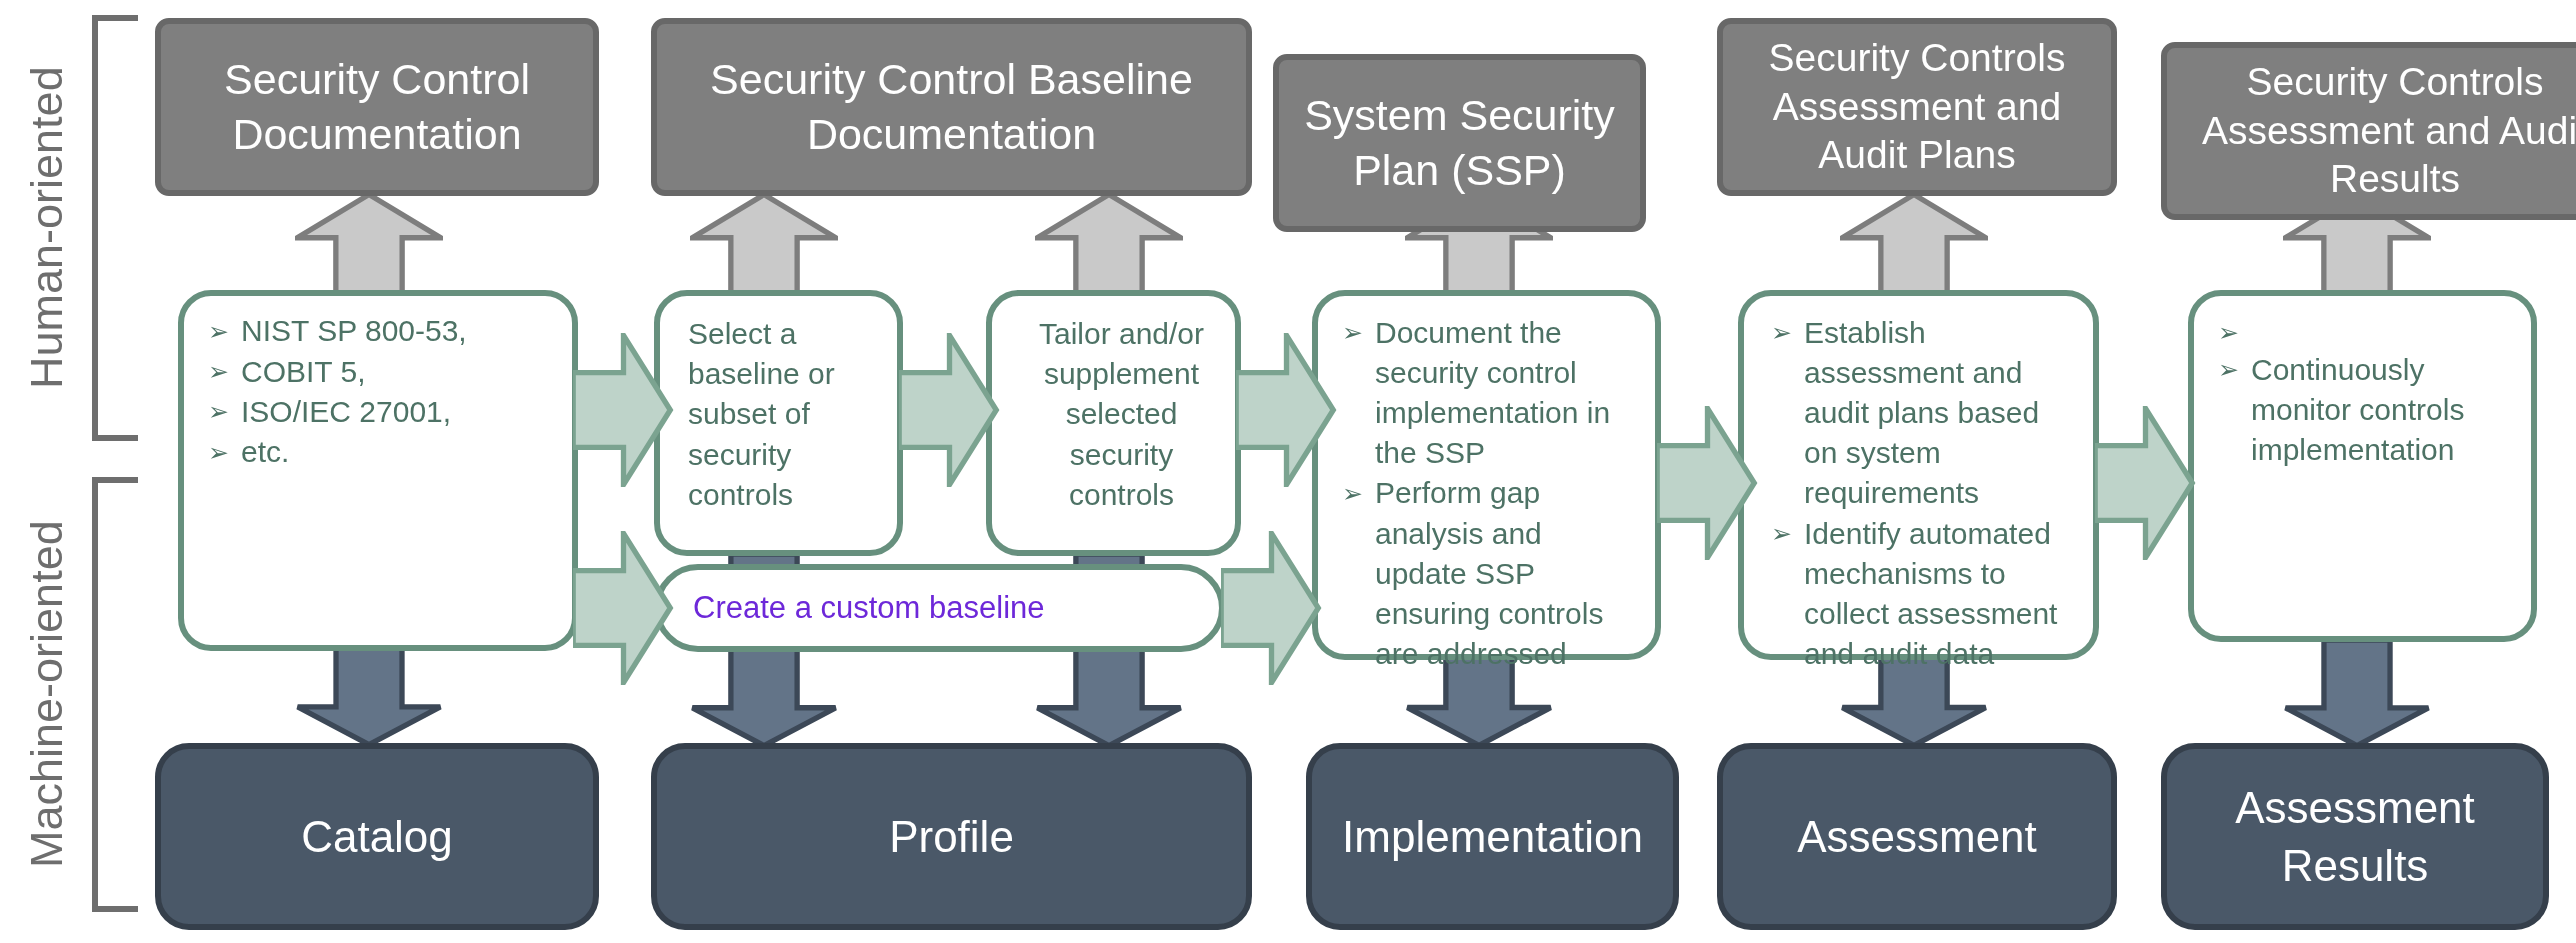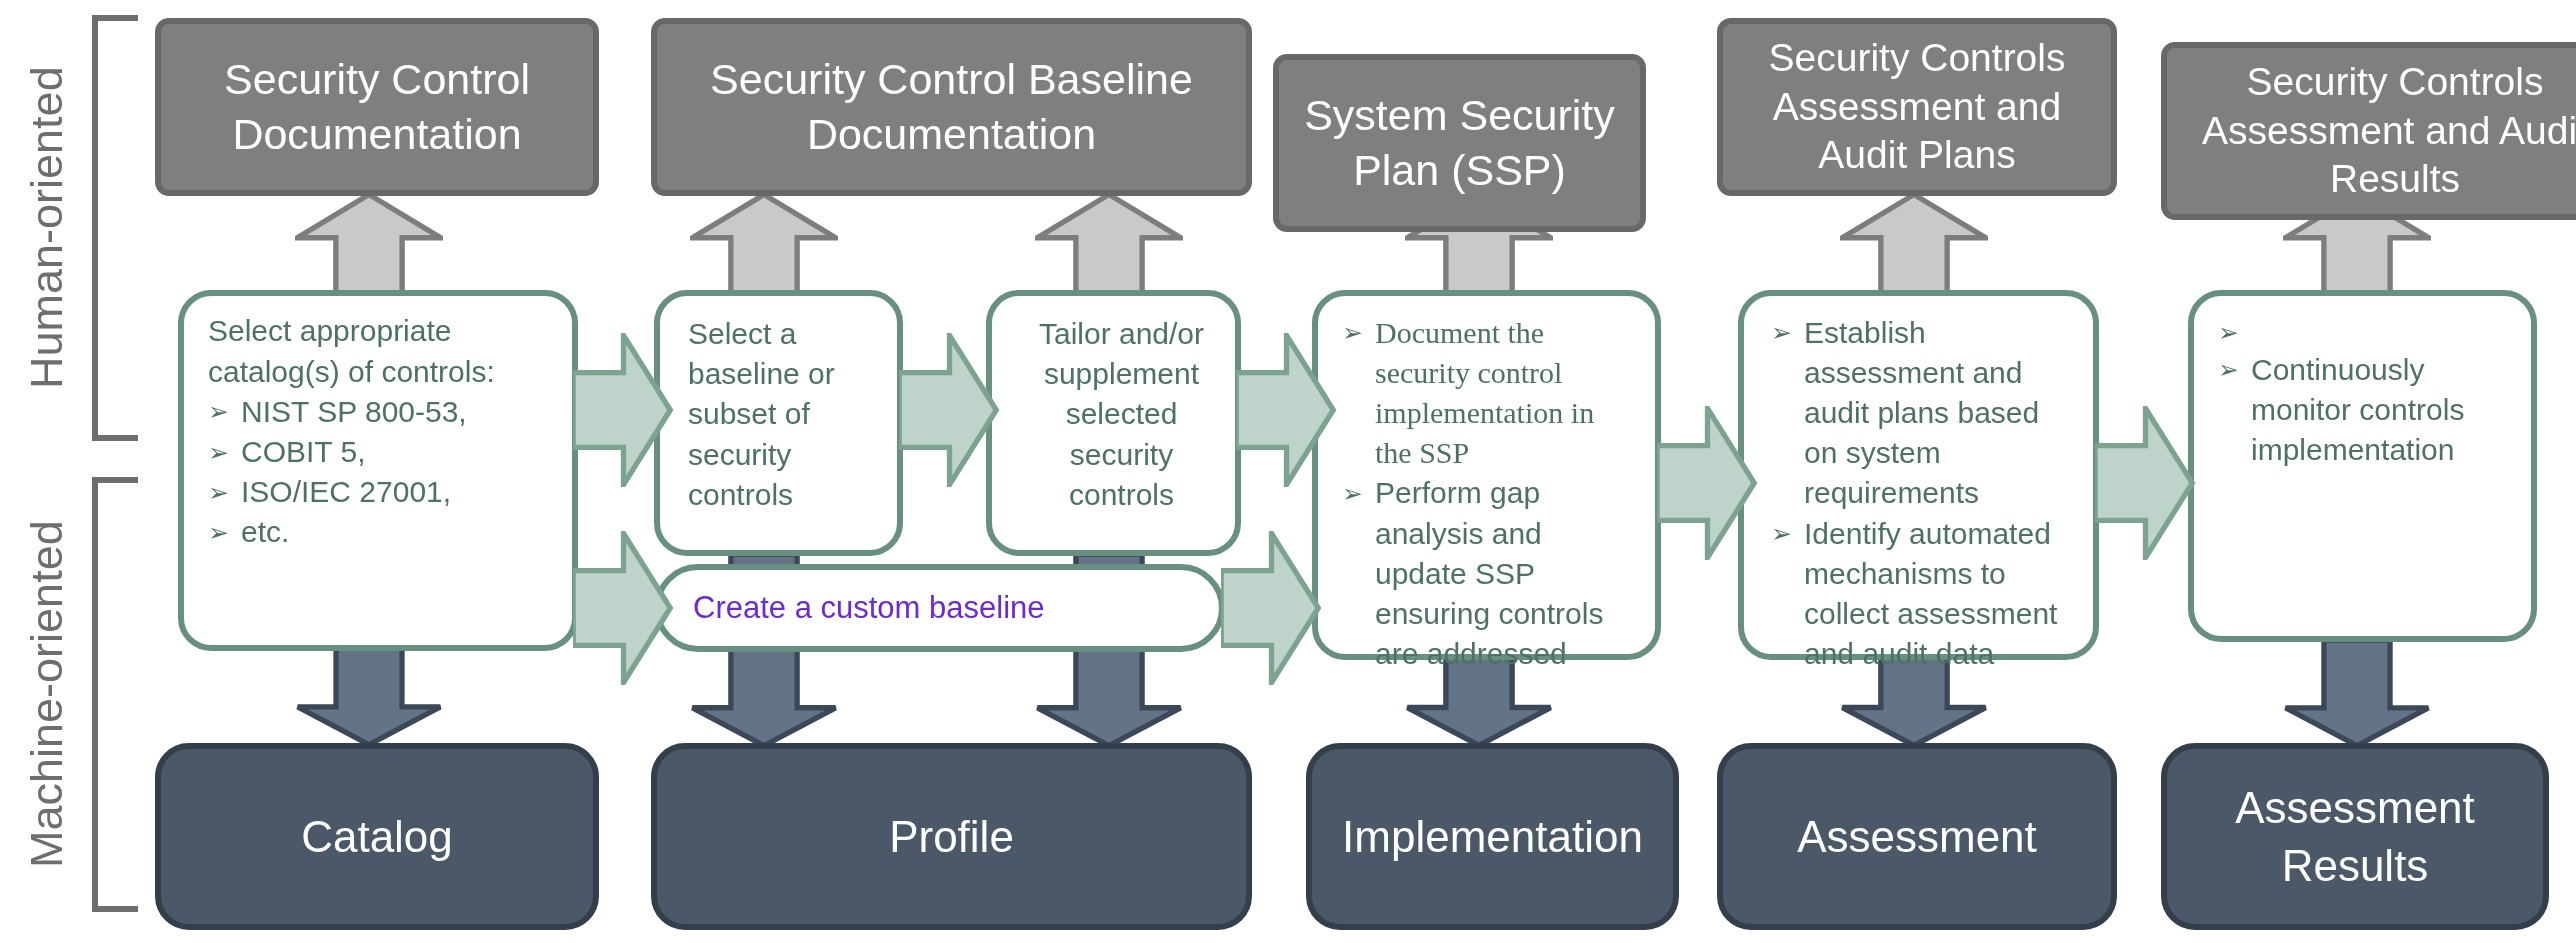--- a/index.html
+++ b/index.html
@@ -130,21 +130,20 @@
     <polygon points="0,67 85,67 85,4 164,130 85,256 85,193 0,193" fill="#bed3c9" stroke="#7ba390" stroke-width="9"></polygon>
   </svg>
 <svg class="garrow" style="left:1657px;top:406px;" width="101" height="154" viewBox="0 0 170 260">
     <polygon points="0,67 85,67 85,4 164,130 85,256 85,193 0,193" fill="#bed3c9" stroke="#7ba390" stroke-width="9"></polygon>
   </svg>
 <svg class="garrow" style="left:2095px;top:406px;" width="101" height="154" viewBox="0 0 170 260">
     <polygon points="0,67 85,67 85,4 164,130 85,256 85,193 0,193" fill="#bed3c9" stroke="#7ba390" stroke-width="9"></polygon>
   </svg>
 
 <div class="white-box" style="left:178px;top:290px;width:400px;height:361px;padding:15.4px 24px 12px 24px;">
-  <div>Select appropriate catalog(s) of controls:</div>
   <div class="para">
       <span class="marker">➢</span>
       <span class="ptext">NIST SP 800-53,</span>
     </div>
   <div class="para">
       <span class="marker">➢</span>
       <span class="ptext">COBIT 5,</span>
     </div>
   <div class="para">
       <span class="marker">➢</span>
@@ -164,21 +163,21 @@
   <div>Tailor and/or supplement selected security controls</div>
 </div>
 
 <div class="pill">
   <span>Create a custom baseline</span>
 </div>
 
 <div class="white-box" style="left:1312px;top:290px;width:349px;height:370px;padding:16.6px 24px 12px 24px;">
   <div class="para">
       <span class="marker">➢</span>
-      <span class="ptext" style="max-width:261px;font-family:Liberation Serif, serif;">Document the security control implementation in the SSP</span>
+      <span class="ptext" style="max-width:261px;">Document the security control implementation in the SSP</span>
     </div>
   <div class="para">
       <span class="marker">➢</span>
       <span class="ptext" style="max-width:261px;">Perform gap analysis and update SSP ensuring controls are addressed</span>
     </div>
 </div>
 
 <div class="white-box" style="left:1738px;top:290px;width:361px;height:370px;padding:16.6px 24px 12px 27px;">
   <div class="para">
       <span class="marker">➢</span>

